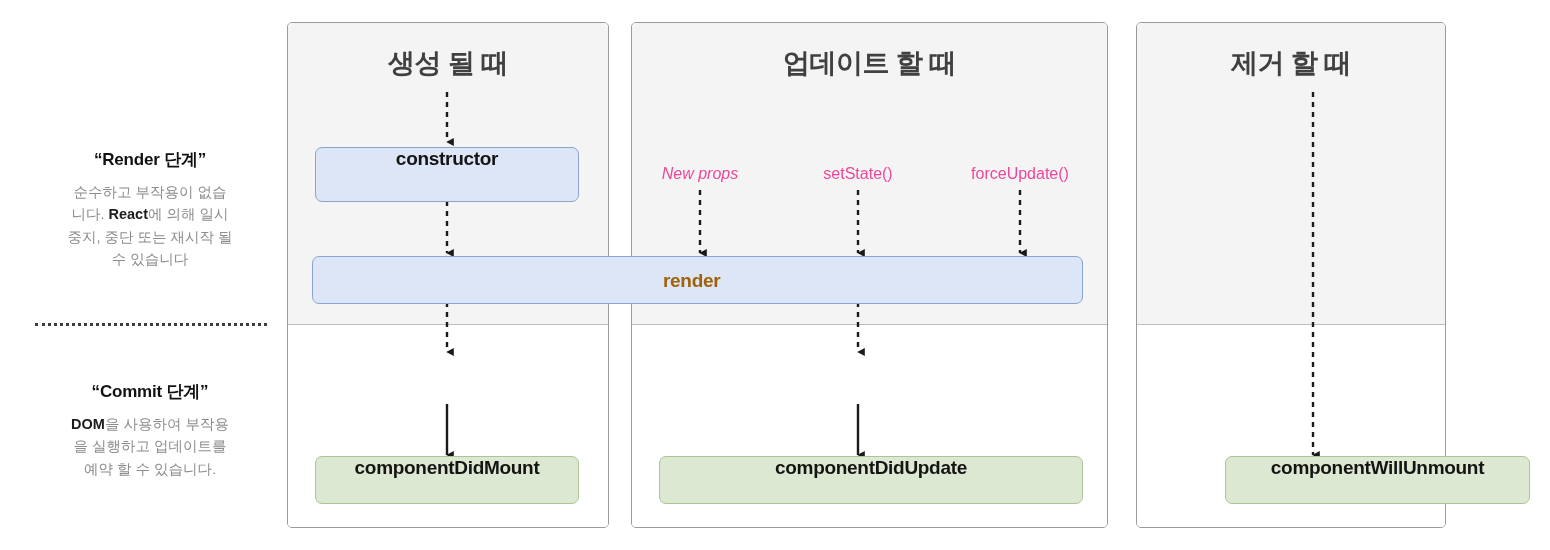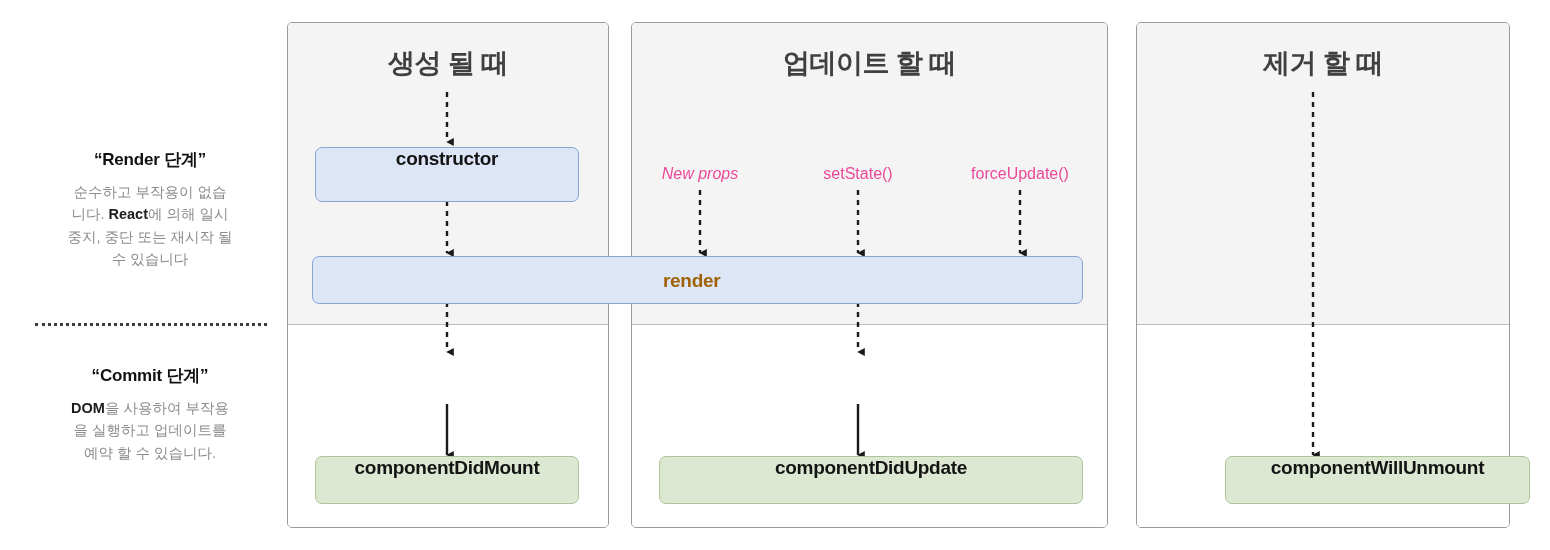--- a/index.html
+++ b/index.html
@@ -158,42 +158,42 @@
     <div class="side-body">
       <span>순수하고 부작용이 없습</span><br>
       <span>니다. </span><b>React</b><span>에 의해 일시</span><br>
       <span>중지, 중단 또는 재시작 될</span><br>
       <span>수 있습니다</span>
     </div>
   </div>
 
   <div class="side-dotted"></div>
 
-  <div class="side-block" style="top:364px;">
+  <div class="side-block" style="top:380px;">
     <div class="side-title">“Commit 단계”</div>
     <div class="side-body">
       <b>DOM</b><span>을 사용하여 부작용</span><br>
       <span>을 실행하고 업데이트를</span><br>
       <span>예약 할 수 있습니다.</span>
     </div>
   </div>
 
   <div class="column" style="left:287px; width:322px;">
     <div class="col-render-zone"></div>
     <div class="col-commit-zone"></div>
     <div class="col-title">생성 될 때</div>
   </div>
 
   <div class="column" style="left:631px; width:477px;">
     <div class="col-render-zone"></div>
     <div class="col-commit-zone"></div>
     <div class="col-title">업데이트 할 때</div>
   </div>
 
-  <div class="column" style="left:1136px; width:374px;">
+  <div class="column" style="left:1136px; width:310px;">
     <div class="col-render-zone"></div>
     <div class="col-commit-zone"></div>
     <div class="col-title">제거 할 때</div>
   </div>
 
   <div class="trigger italic" style="left:700px; top:165px;">New props</div>
   <div class="trigger" style="left:858px; top:165px;">setState()</div>
   <div class="trigger" style="left:1020px; top:165px;">forceUpdate()</div>
 
   <svg class="arrows" viewBox="0 0 1550 550">

